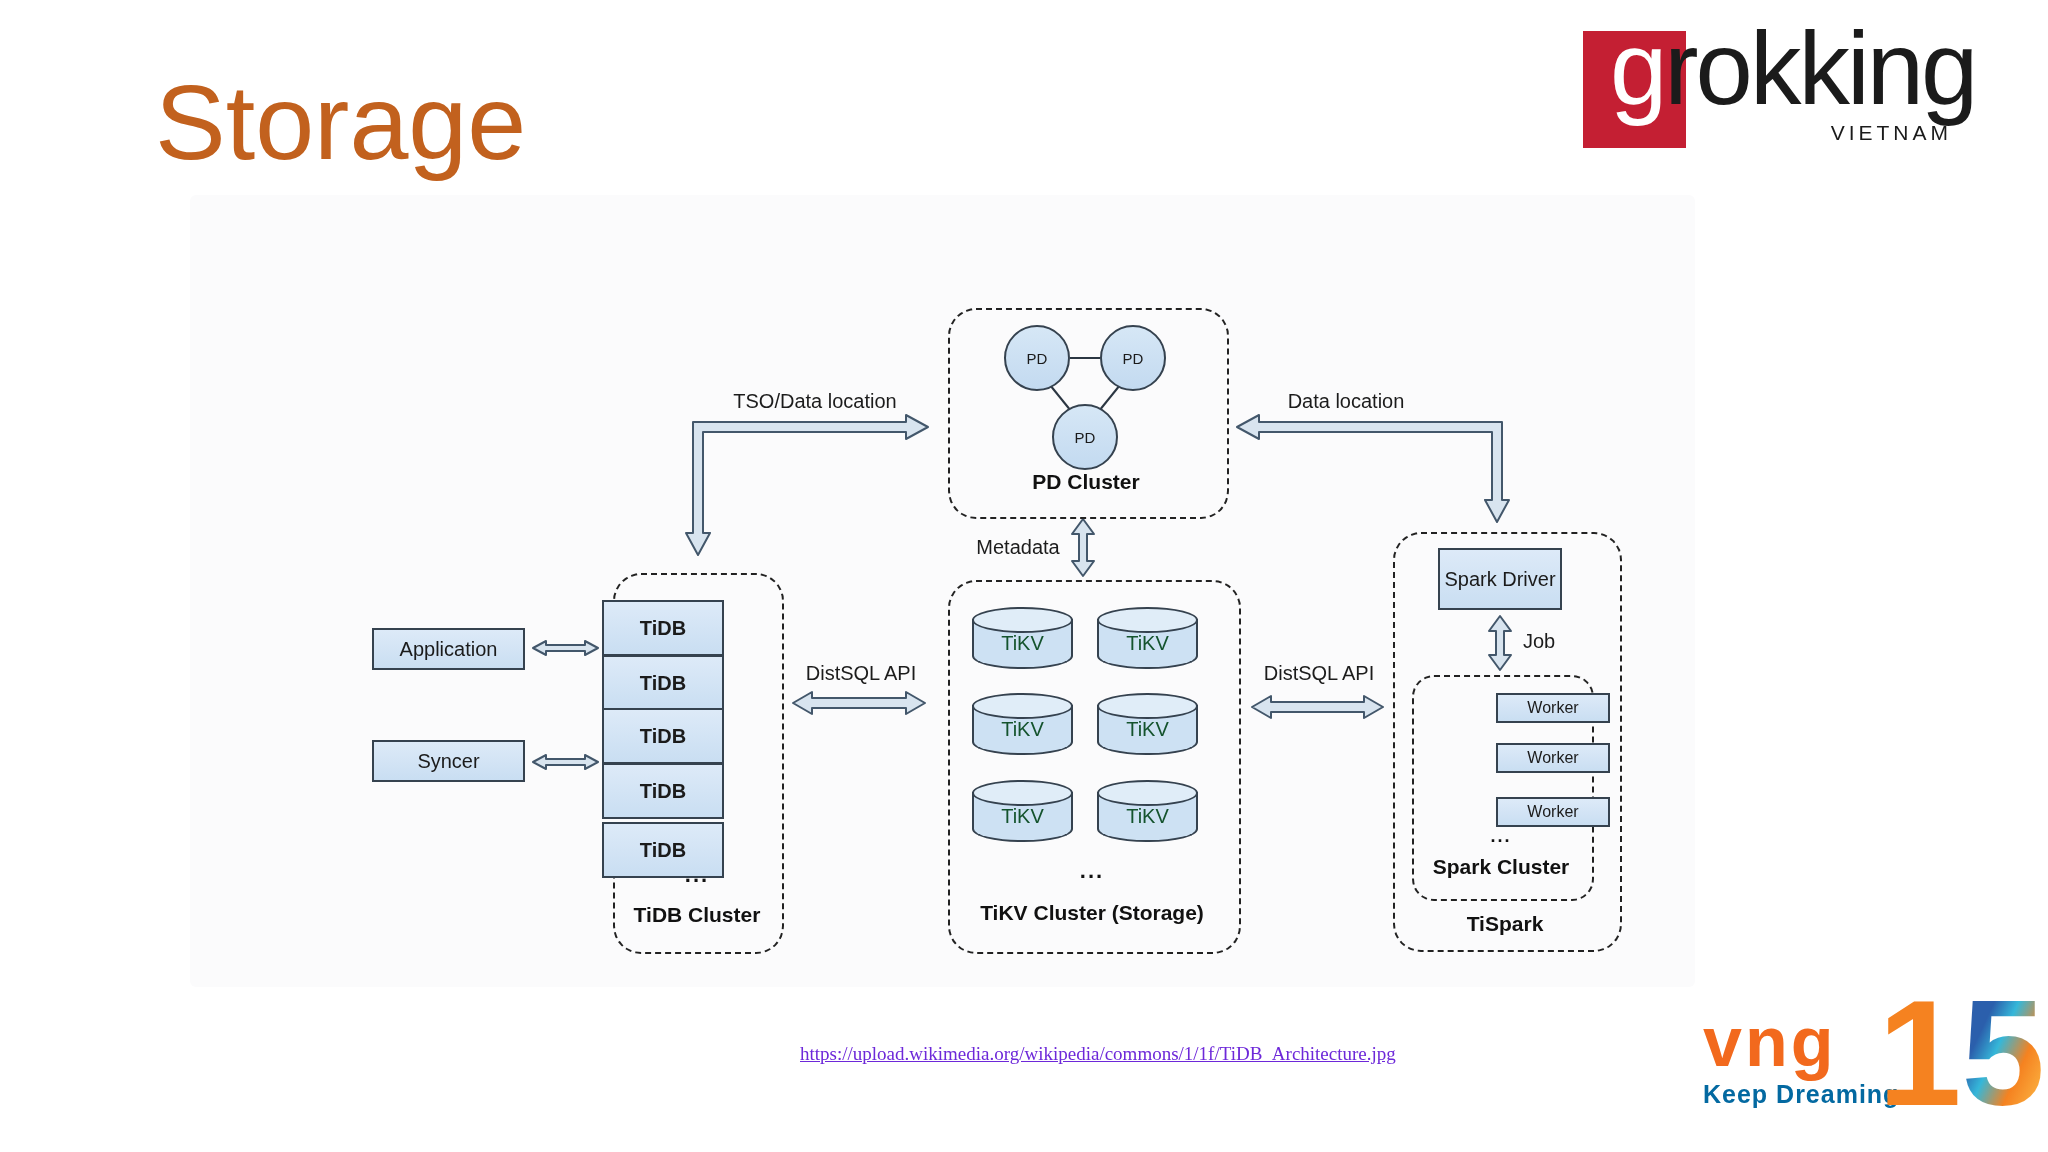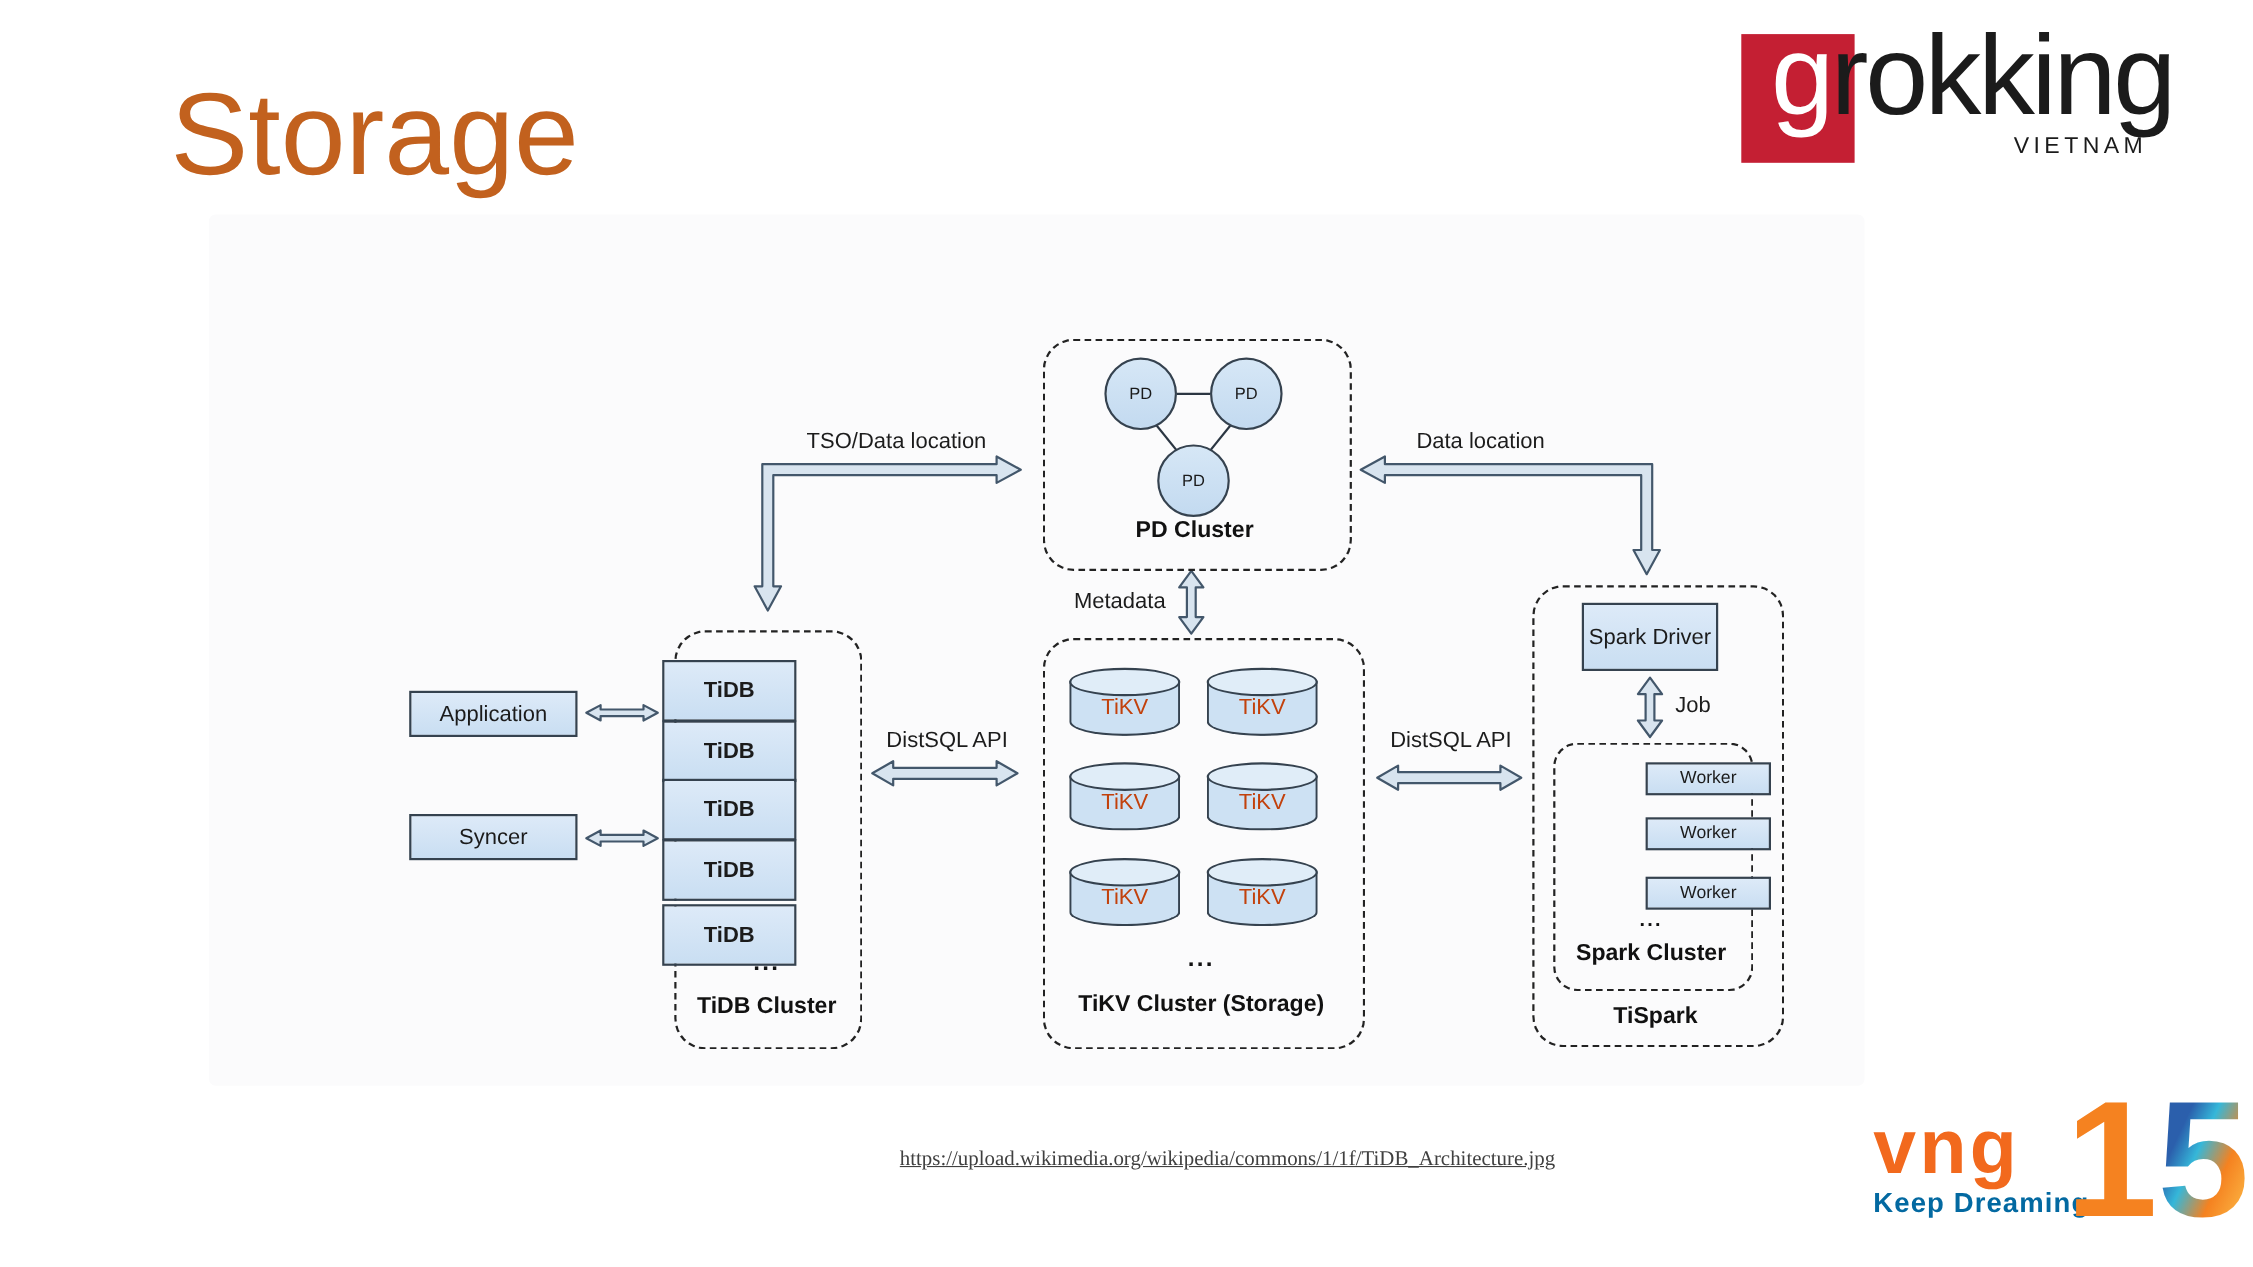--- a/index.html
+++ b/index.html
@@ -58,34 +58,34 @@
   
   .cylinder{
     width:97px;height:48px;background:#cde1f3;border:2px solid #35424f;border-top:none;
     border-radius:0 0 49px 49px / 0 0 13px 13px;box-sizing:content-box;
   }
   .cylinder::before{
     content:"";position:absolute;left:-2px;top:-12px;width:97px;height:22px;
     background:#e0edf8;border:2px solid #35424f;border-radius:50%;
   }
   .cylinder .cyl-label{
-    position:relative;text-align:center;margin-top:13px;font-size:20px;color:#c2410c;
+    position:relative;text-align:center;margin-top:13px;font-size:20px;color:#14532d;
   }
   .cyl-col1{left:972px;} .cyl-col2{left:1097px;}
 
   
   .edge-label{font-size:20px;color:#1c1c1c;text-align:center;}
   .cluster-label{font-size:21px;font-weight:bold;color:#111;text-align:center;}
   .dots{font-size:22px;font-weight:bold;color:#111;text-align:center;letter-spacing:2px;}
 
   
   .src-link{
     left:800px;top:1043px;width:568px;text-align:center;
-    font-family:"Liberation Serif",serif;font-size:19px;color:#404040;
-    text-decoration:underline;display:block;margin-left:18px;
+    font-family:"Liberation Serif",serif;font-size:19px;color:#6d28d9;
+    text-decoration:underline;display:block;
   }
 
   
   .vng-name{left:1703px;top:1002px;font-size:70px;font-weight:800;color:#F2691D;letter-spacing:3px;}
   .vng-tag{left:1703px;top:1080px;font-size:25px;font-weight:700;color:#0369a1;letter-spacing:1px;}
   .vng-15{left:1878px;top:978px;font-size:150px;font-weight:800;line-height:1;}
   .vng-15 .one{color:#F58220;}
   .vng-15 .five{color:#2b5fac;}
   @supports ((-webkit-background-clip:text) or (background-clip:text)){
     .vng-15 .five{

